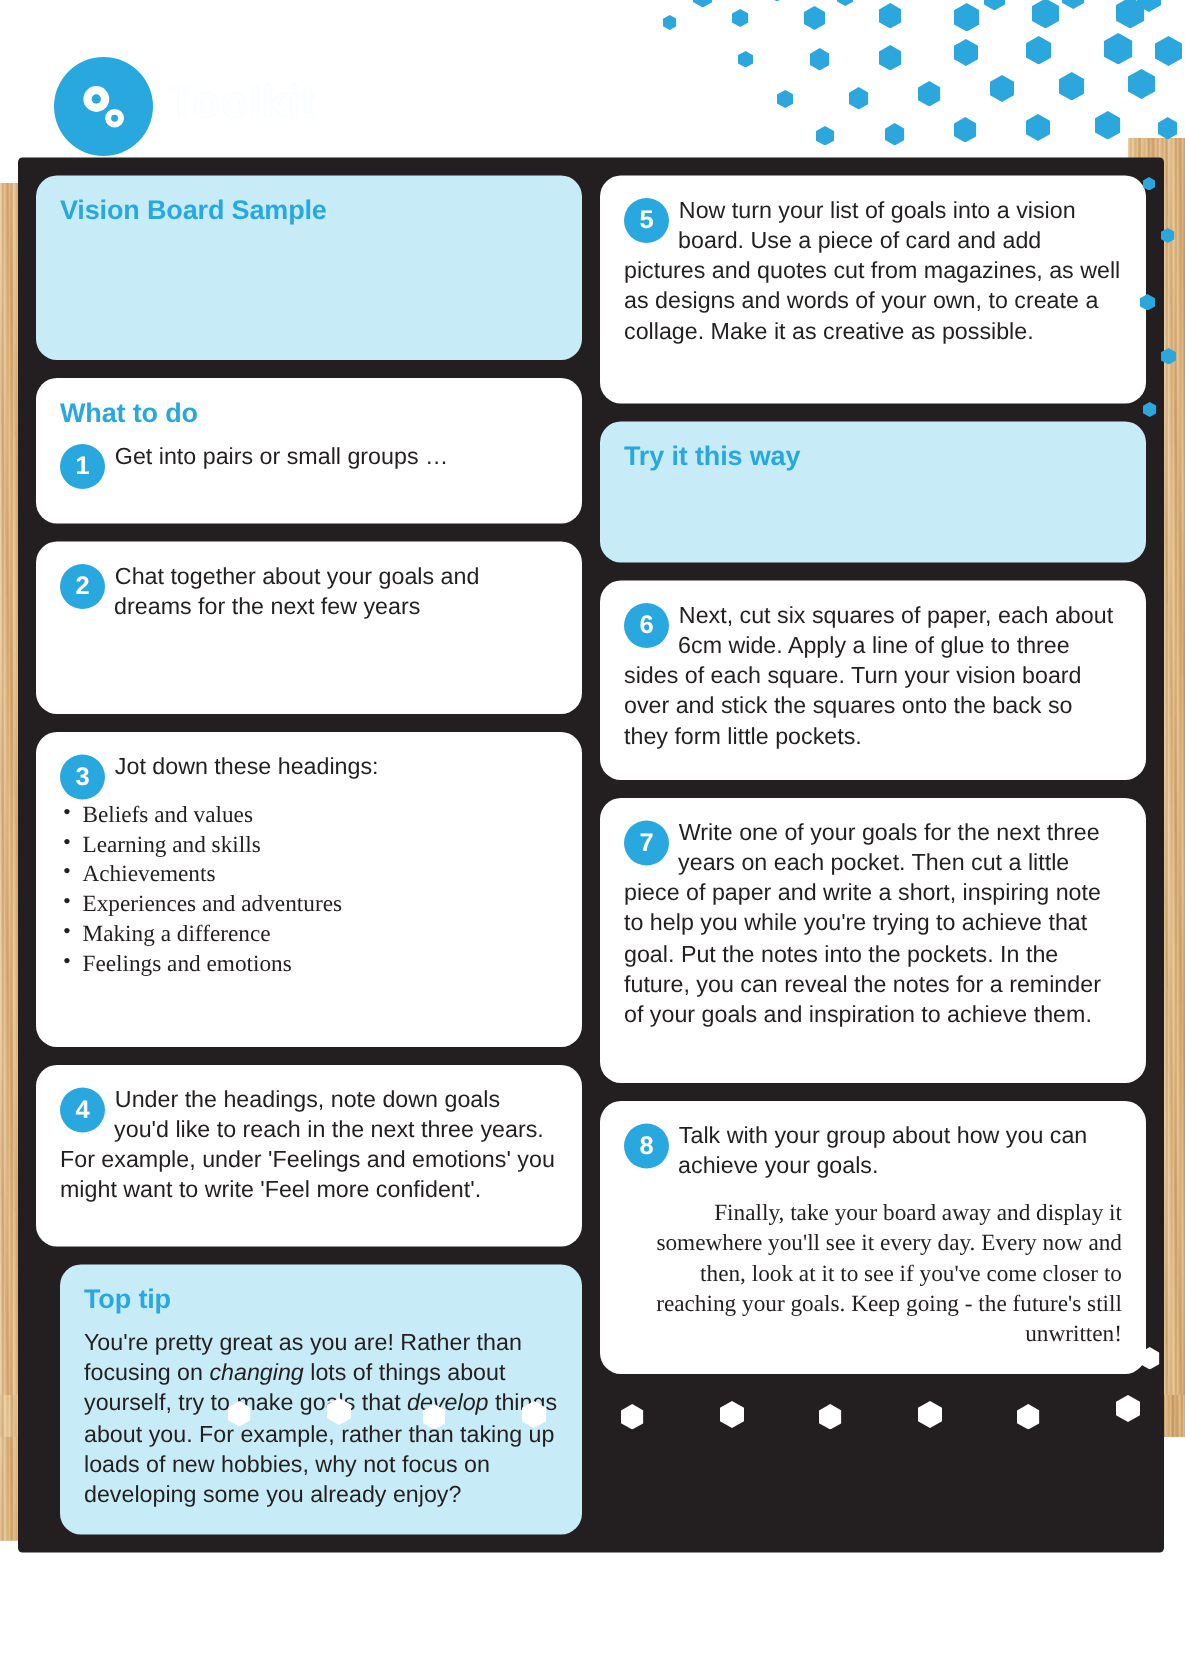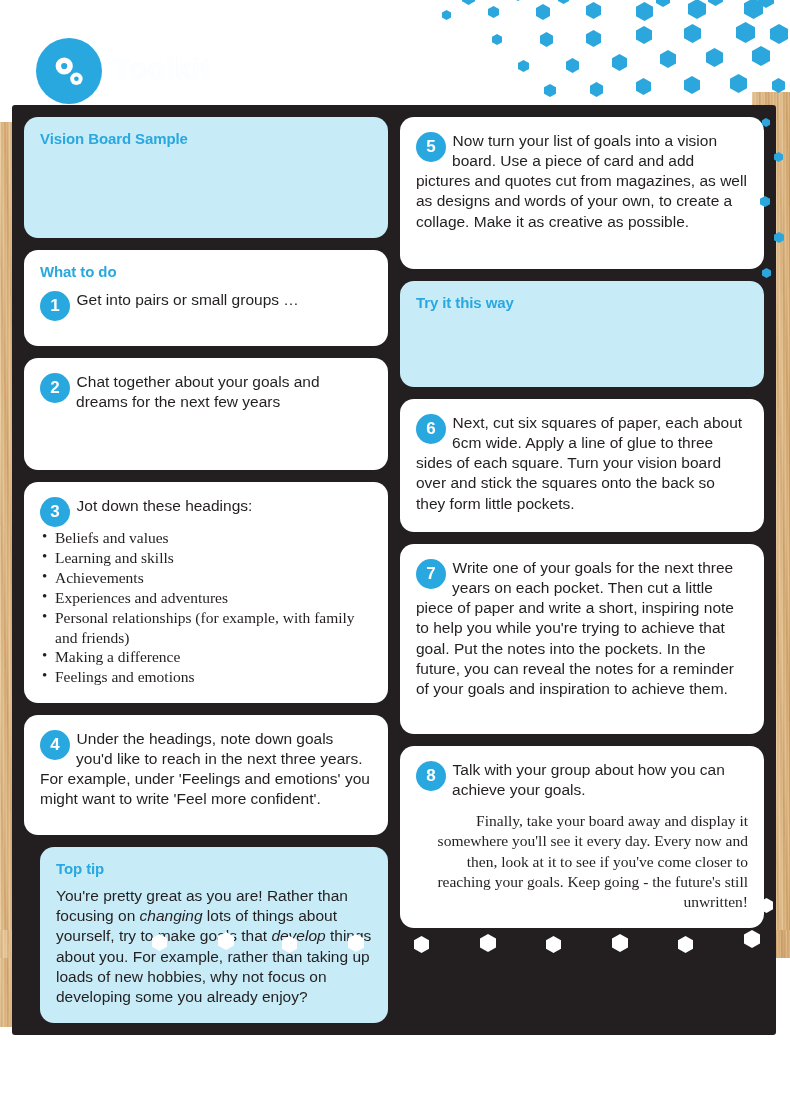--- a/index.html
+++ b/index.html
@@ -82,21 +82,21 @@
     border-radius: 14px;
     padding: 14px 16px 16px 16px;
     color: #231f20;
     font-size: 15.5px;
     line-height: 1.30;
   }
   .card.tint { background: #c8ecf7; }
 
   .card h2 {
     color: #29a8e0;
-    font-size: 15px;
+    font-size: 18px;
     font-weight: 700;
     line-height: 1.1;
     margin-bottom: 9px;
     letter-spacing: -0.1px;
   }
 
   .card p { margin: 0; }
   .card p + p { margin-top: 11px; text-align: right; }
 
   
@@ -129,21 +129,21 @@
 
   
   .h-vision   { height: 135px; }
   .h-whattodo { height: 105px; }
   .h-item2    { height: 125px; }
   .h-item3    { height: 232px; }
   .h-item4    { height: 133px; }
   .h-toptip   { flex: 1 1 auto; margin-left: 16px; }
 
   .h-item5    { height: 152px; }
-  .h-tryit    { height: 106px; }
+  .h-tryit    { height: 94px; }
   .h-item6    { height: 133px; }
   .h-item7    { height: 190px; }
   .h-item8    { height: 182px; }
 
   .spacer { flex: 1 1 auto; }
 </style>
 </head>
 <body>
 
 <div id="page">
@@ -224,21 +224,20 @@
         </div>
 
         <div class="card h-item3">
           <div class="badge">3</div>
           <p>Jot down these headings:</p>
           <ul class="bullets badge-clear" id="step3-bullets">
               <li>Beliefs and values</li>
               <li>Learning and skills</li>
               <li>Achievements</li>
               <li>Experiences and adventures</li>
-              <li>Personal relationships (for example, with family and friends)</li>
               <li>Making a difference</li>
               <li>Feelings and emotions</li>
             </ul>
         </div>
 
         <div class="card h-item4">
           <div class="badge">4</div>
           <p>Under the headings, note down goals you'd like to reach in the next three years. For example, under 'Feelings and emotions' you might want to write 'Feel more confident'.</p>
         </div>
 

